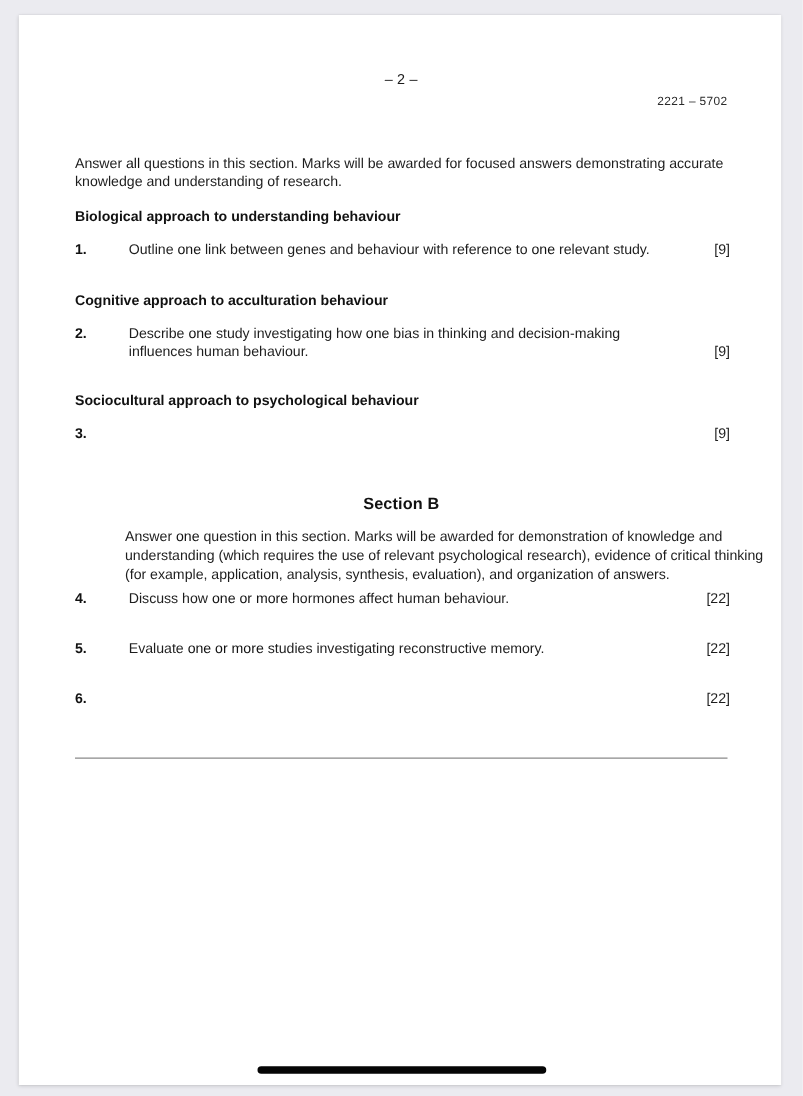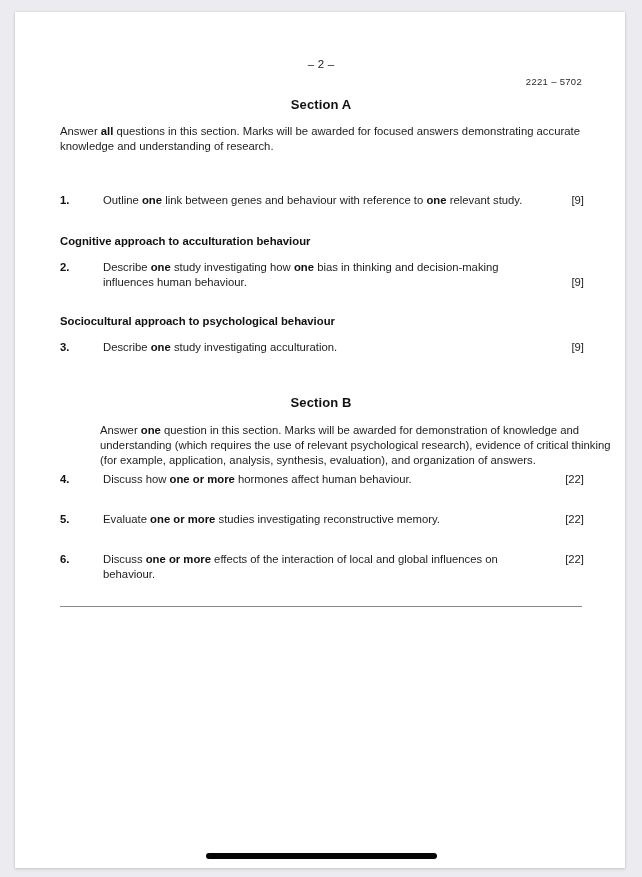--- a/index.html
+++ b/index.html
@@ -150,59 +150,58 @@
   .home-indicator {
     position: absolute;
     left: 206px;
     top: 853px;
     width: 231px;
     height: 6px;
     background: #050505;
     border-radius: 3px;
   }
 
-  b, strong { font-weight: bold; color: #111111; }
+  b, strong { font-weight: normal; color: #111111; }
 </style>
 </head>
 <body>
 
 <div class="viewer">
 
   <div class="page-sheet">
     <div class="page-inner">
 
       <div class="running-header">
         <div class="page-marker">– 2 –</div>
         <div class="paper-code">2221 – 5702</div>
       </div>
 
-      <div class="section-title" id="section-a-title">Section A</div>
 
       <div class="instructions" id="section-a-instructions">Answer <b>all</b> questions in this section. Marks will be awarded for focused answers demonstrating accurate knowledge and understanding of research.</div>
 
+      <div class="approach-heading" style="top:155px;">Biological approach to understanding behaviour</div>
 
       <div class="question" style="top:181px;">
         <span class="q-num">1.</span>
         <span class="q-text">Outline <b>one</b> link between genes and behaviour with reference to <b>one</b> relevant study.</span>
         <span class="q-marks" style="top:0;">[9]</span>
       </div>
 
       <div class="approach-heading" style="top:222px;">Cognitive approach to acculturation behaviour</div>
 
       <div class="question" style="top:248px;">
         <span class="q-num">2.</span>
         <span class="q-text">Describe <b>one</b> study investigating how <b>one</b> bias in thinking and decision-making influences human behaviour.</span>
         <span class="q-marks" style="top:15px;">[9]</span>
       </div>
 
       <div class="approach-heading" style="top:302px;">Sociocultural approach to psychological behaviour</div>
 
       <div class="question" style="top:328px;">
         <span class="q-num">3.</span>
-        <span class="q-text">Describe <b>one</b> study investigating acculturation.</span>
         <span class="q-marks" style="top:0;">[9]</span>
       </div>
 
       <div class="section-title" id="section-b-title">Section B</div>
 
       <div class="instructions" id="section-b-instructions">Answer <b>one</b> question in this section. Marks will be awarded for demonstration of knowledge and understanding (which requires the use of relevant psychological research), evidence of critical thinking (for example, application, analysis, synthesis, evaluation), and organization of answers.</div>
 
       <div class="question" style="top:460px;">
         <span class="q-num">4.</span>
         <span class="q-text">Discuss how <b>one or more</b> hormones affect human behaviour.</span>
@@ -210,21 +209,20 @@
       </div>
 
       <div class="question" style="top:500px;">
         <span class="q-num">5.</span>
         <span class="q-text">Evaluate <b>one or more</b> studies investigating reconstructive memory.</span>
         <span class="q-marks" style="top:0;">[22]</span>
       </div>
 
       <div class="question" style="top:540px;">
         <span class="q-num">6.</span>
-        <span class="q-text">Discuss <b>one or more</b> effects of the interaction of local and global influences on behaviour.</span>
         <span class="q-marks" style="top:0;">[22]</span>
       </div>
 
       <div class="divider"></div>
 
     </div>
   </div>
 
   <div class="home-indicator"></div>
 

